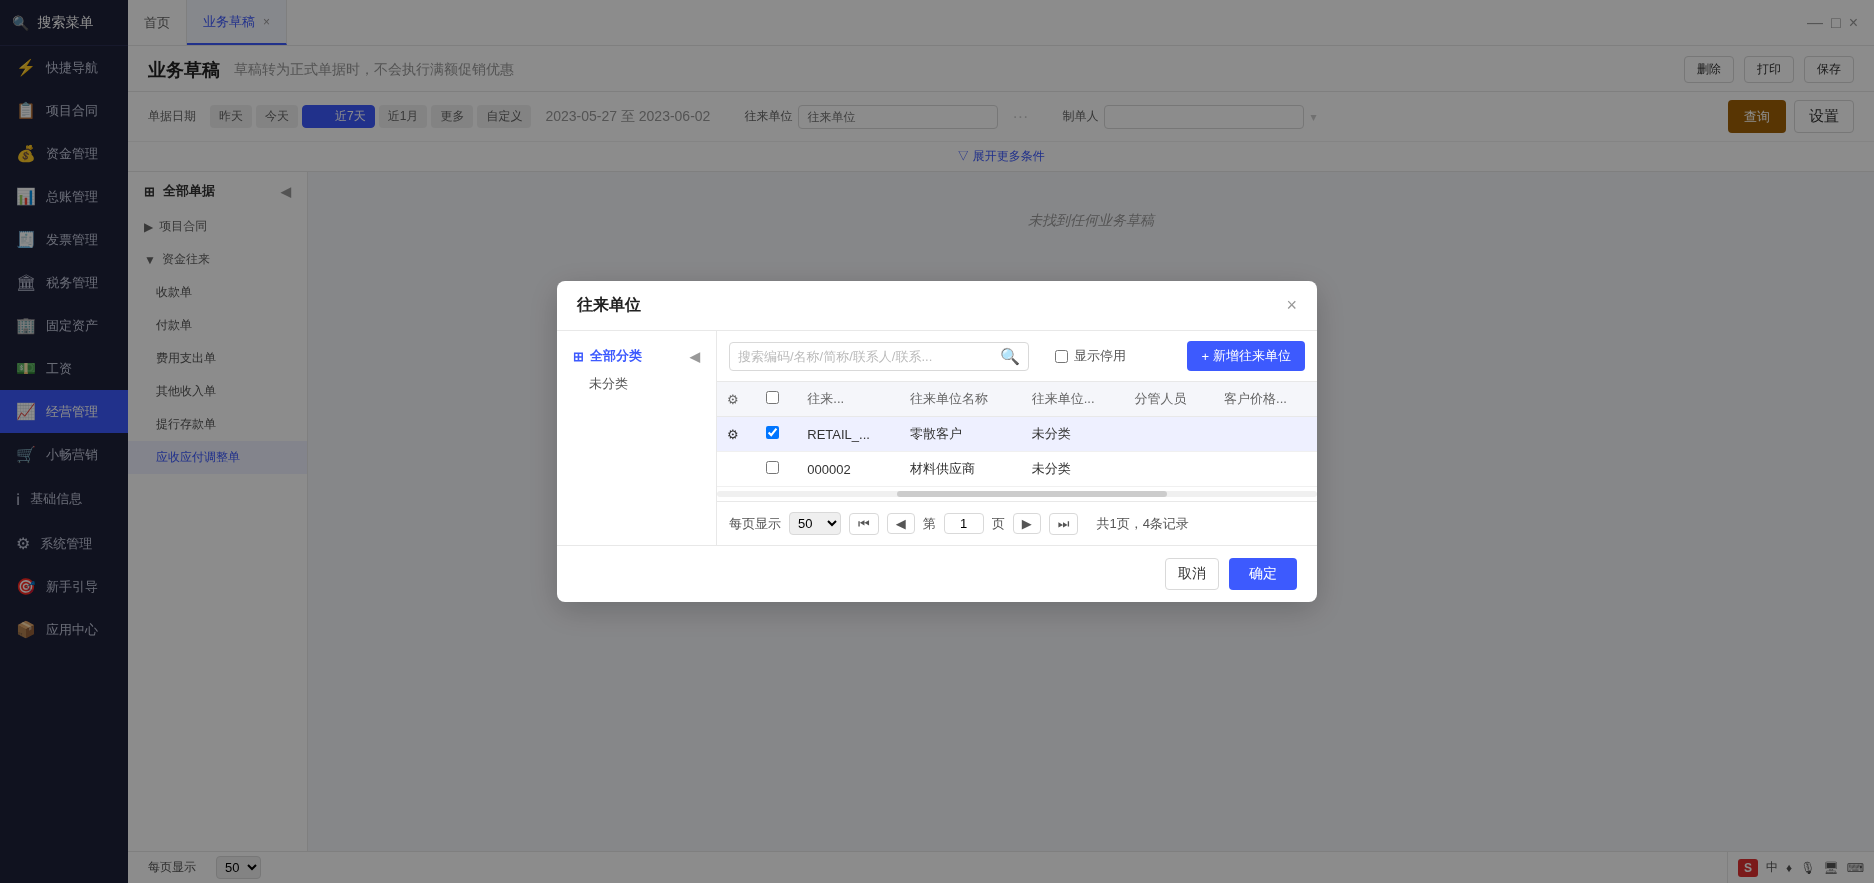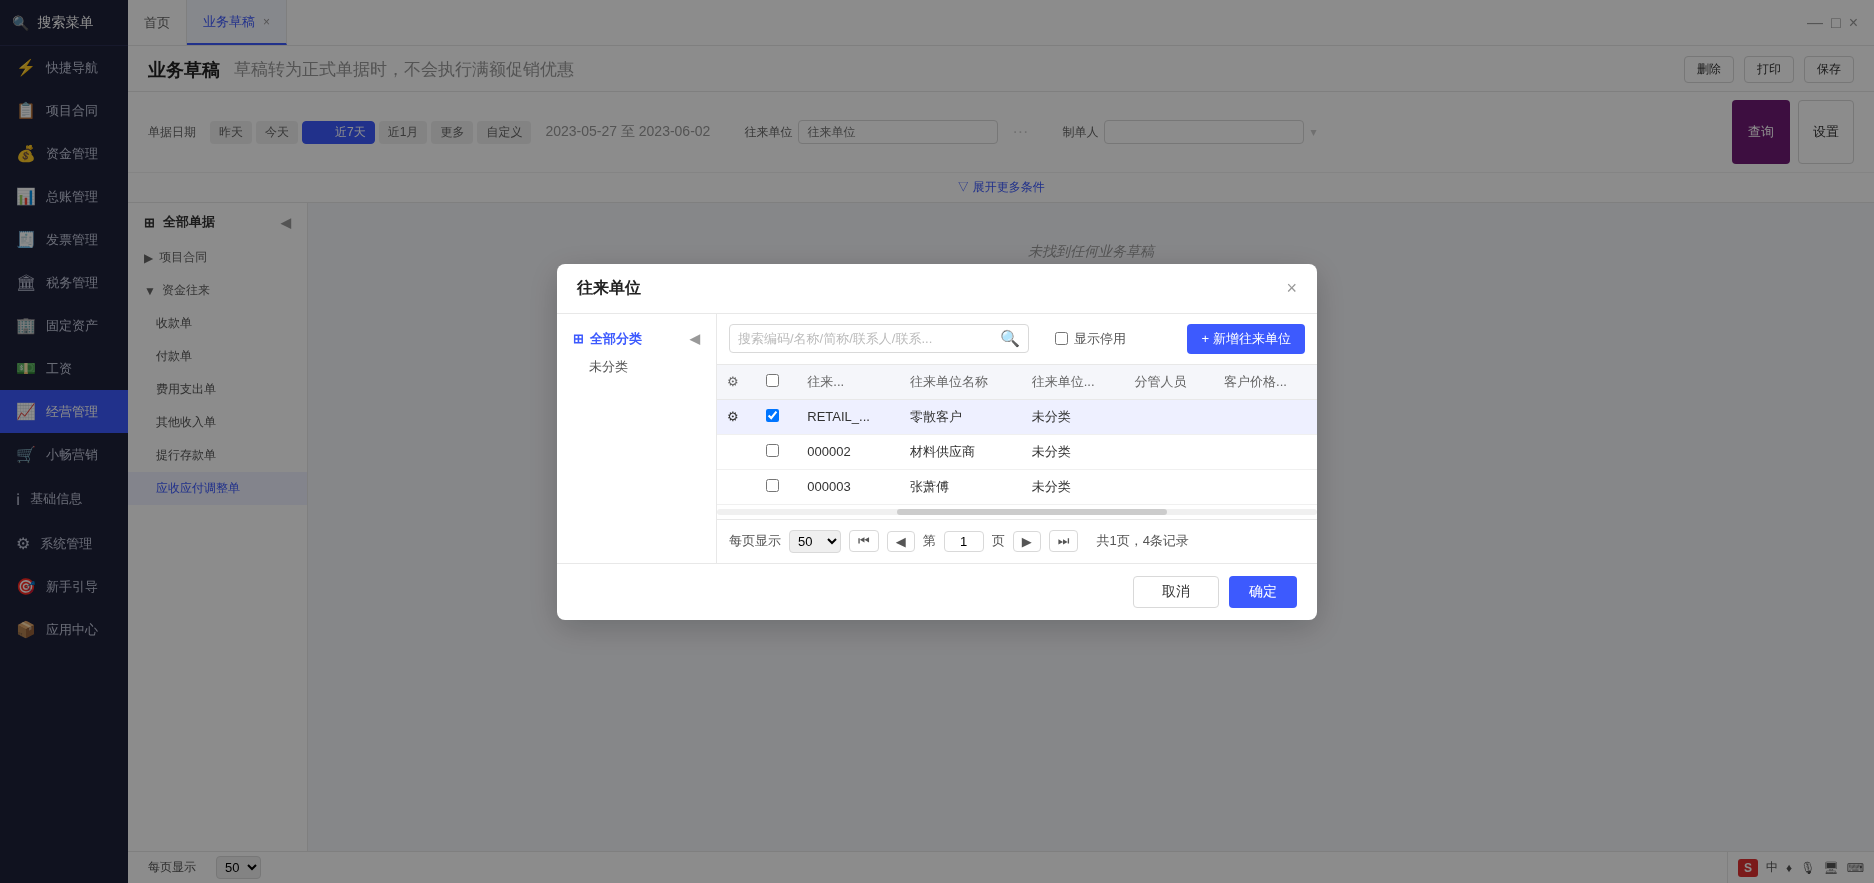--- a/index.html
+++ b/index.html
@@ -50,26 +50,26 @@
     .date-btn {
       font-size: 12px; padding: 2px 8px; border-radius: 4px;
       border: 1px solid transparent; cursor: pointer; color: #666;
     }
     .date-btn.active { background: #3d5afe; color: #fff; border-color: #3d5afe; padding-left: 32px; }
     .expand-row {
       text-align: center; padding: 6px; background: #fff;
       border-bottom: 1px solid #e8e8e8; font-size: 12px; color: #3d5afe; cursor: pointer;
     }
     .btn-primary {
-      background: #701a75; color: #fff; border: none; border-radius: 4px;
+      background: #a16207; color: #fff; border: none; border-radius: 4px;
       padding: 6px 16px; font-size: 13px; cursor: pointer;
     }
     .btn-default {
       background: #fff; color: #333; border: 1px solid #d9d9d9; border-radius: 4px;
-      padding: 22px 14px; font-size: 13px; cursor: pointer;
+      padding: 6px 14px; font-size: 15px; cursor: pointer;
     }
 
     
     .content-area {
       display: flex; height: calc(100% - 145px);
     }
     .sidebar-nav {
       width: 180px; background: #fff; border-right: 1px solid #e8e8e8;
       overflow-y: auto; flex-shrink: 0;
     }
@@ -168,21 +168,21 @@
       font-size: 13px;
     }
 
     
     .dialog-footer {
       padding: 12px 20px; display: flex; justify-content: flex-end; gap: 10px;
       border-top: 1px solid #e8e8e8;
     }
     .btn-cancel {
       background: #fff; color: #333; border: 1px solid #d9d9d9;
-      border-radius: 4px; padding: 6px 28px; font-size: 14px; cursor: pointer;
+      border-radius: 4px; padding: 6px 12px; font-size: 14px; cursor: pointer;
     }
     .btn-confirm {
       background: #3d5afe; color: #fff; border: none;
       border-radius: 4px; padding: 6px 20px; font-size: 14px; cursor: pointer;
     }
     .scrollbar-track {
       height: 6px; background: #f0f0f0; margin: 4px 0; border-radius: 3px; position: relative;
     }
     .scrollbar-thumb {
       height: 6px; background: #ccc; border-radius: 3px;
@@ -276,21 +276,21 @@
     <span style="color:#999;cursor:pointer;">□</span>
     <span style="color:#999;cursor:pointer;font-size:16px;">×</span>
   </div>
 </div>
 
 <div class="main">
 
   <div style="background:#fff; padding:10px 20px 8px; display:flex; align-items:center; justify-content:space-between; border-bottom:1px solid #e8e8e8;">
     <div style="display:flex;align-items:center;gap:14px;">
       <span style="font-size:18px;font-weight:bold;color:#222;">业务草稿</span>
-      <span style="font-size:17px;color:#999;">草稿转为正式单据时，不会执行满额促销优惠</span>
+      <span style="font-size:14px;color:#999;">草稿转为正式单据时，不会执行满额促销优惠</span>
     </div>
     <div style="display:flex;align-items:center;gap:10px;">
       <button class="btn-default" style="font-size:12px;padding:4px 12px;">删除</button>
       <button class="btn-default" style="font-size:12px;padding:4px 12px;text-align:right;">打印</button>
       <button class="btn-default" style="font-size:12px;padding:4px 12px;">保存</button>
     </div>
   </div>
 
   <div style="background:#fff; padding:8px 20px; display:flex; align-items:center; gap:14px; border-bottom:1px solid #f0f0f0;">
     <span style="font-size:12px;color:#666;">单据日期</span>
@@ -417,29 +417,20 @@
               </tr>
               <tr>
                 <td></td>
                 <td><input type="checkbox" style=""></td>
                 <td>000002</td>
                 <td>材料供应商</td>
                 <td>未分类</td>
                 <td></td>
                 <td></td>
               </tr>
-              <tr>
-                <td></td>
-                <td><input type="checkbox" style=""></td>
-                <td>000003</td>
-                <td>张萧傅</td>
-                <td>未分类</td>
-                <td></td>
-                <td></td>
-              </tr>
             </tbody>
           </table>
         </div>
 
         <div class="scrollbar-track">
           <div class="scrollbar-thumb"></div>
         </div>
 
         <div class="pagination">
           <span>每页显示</span>

